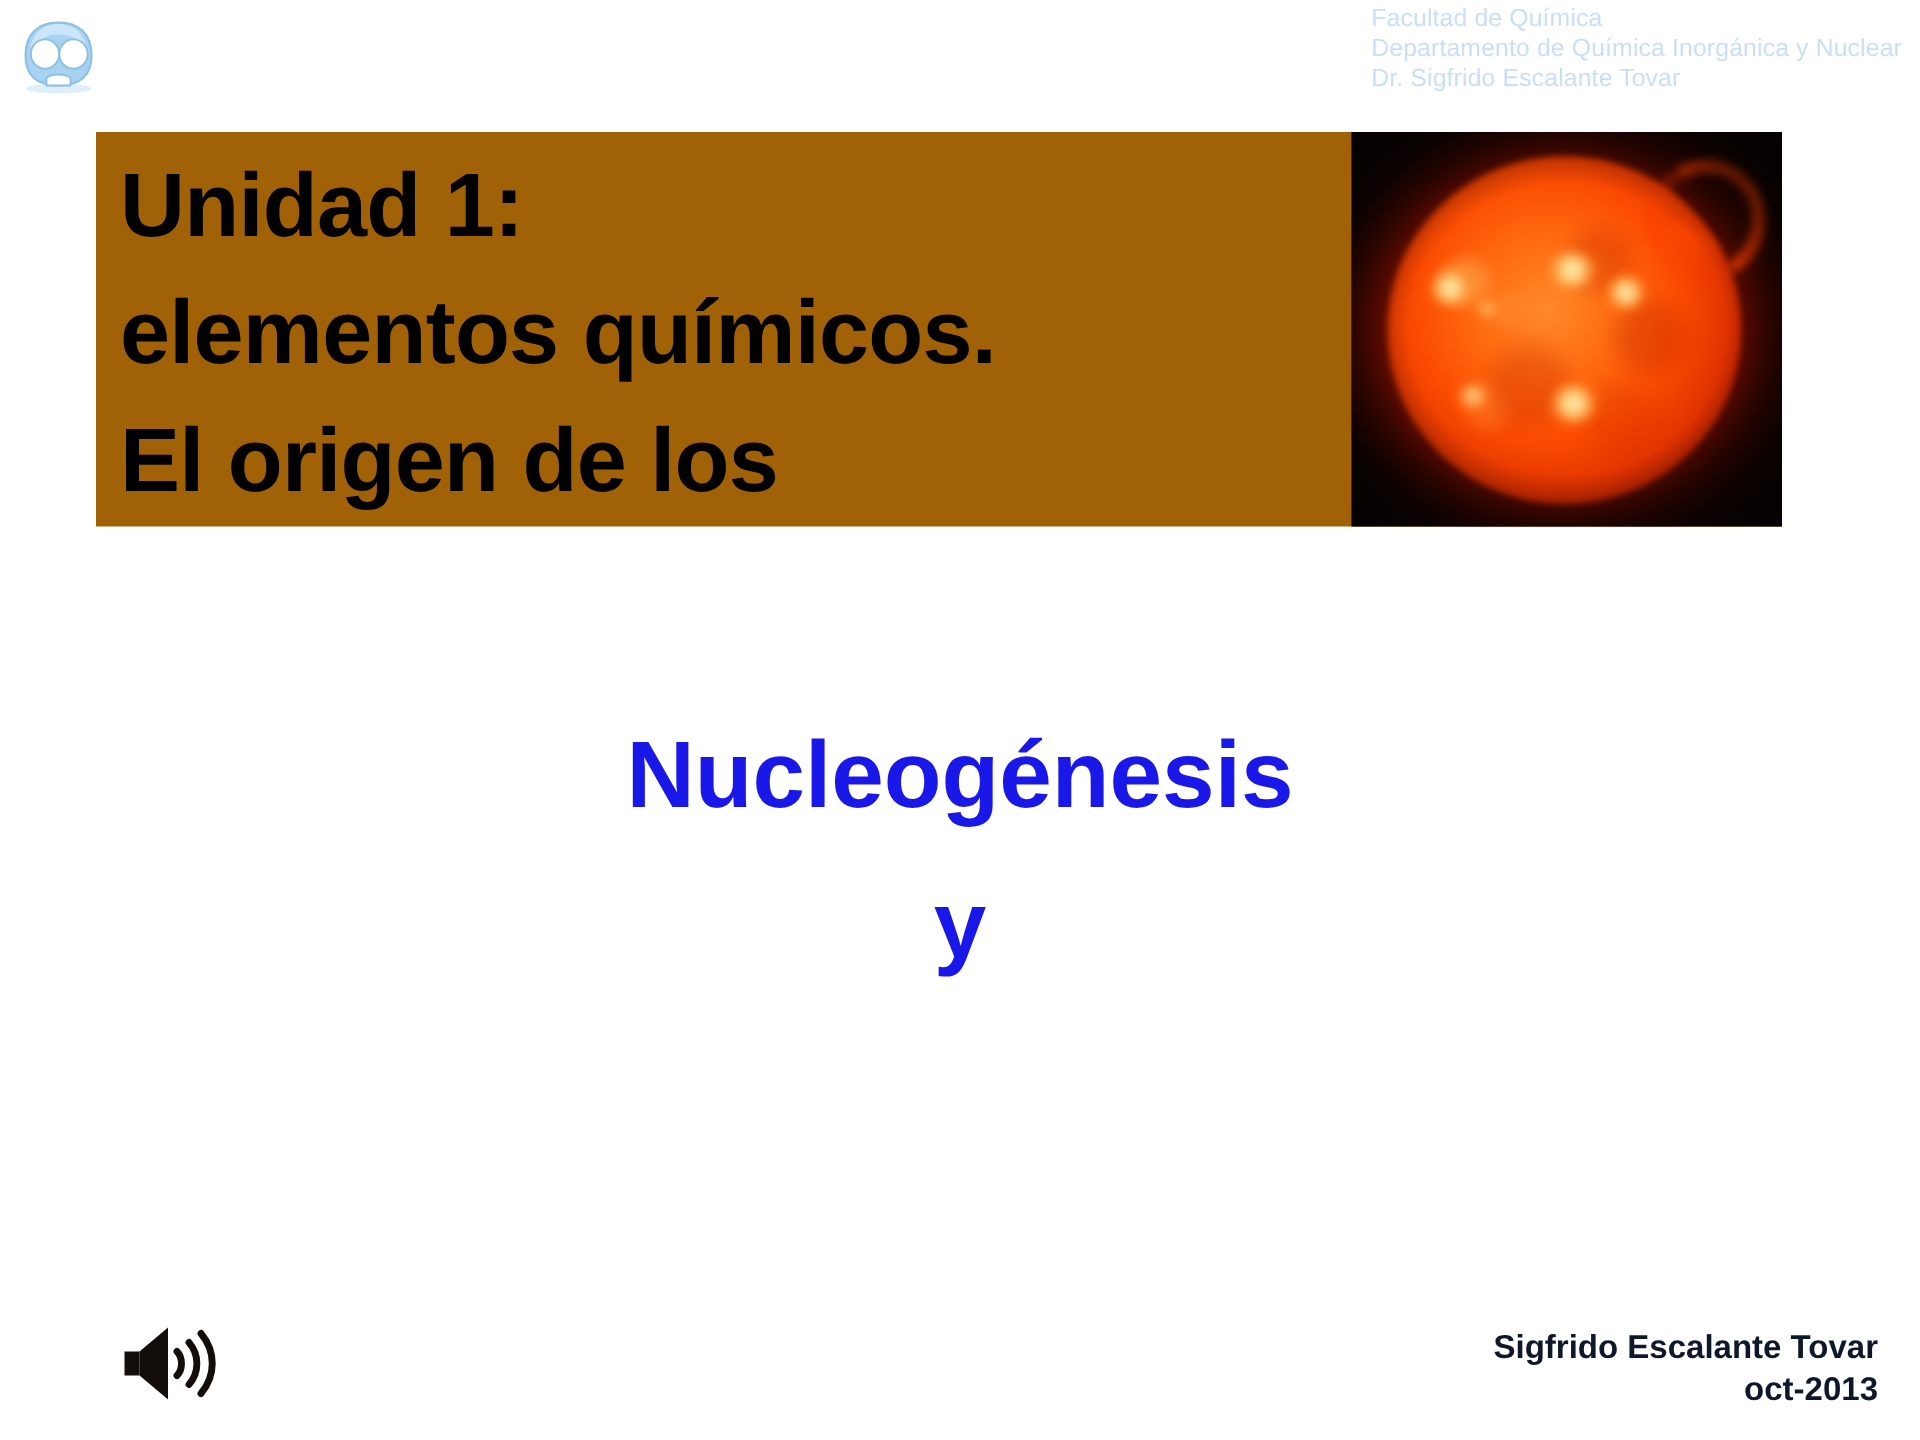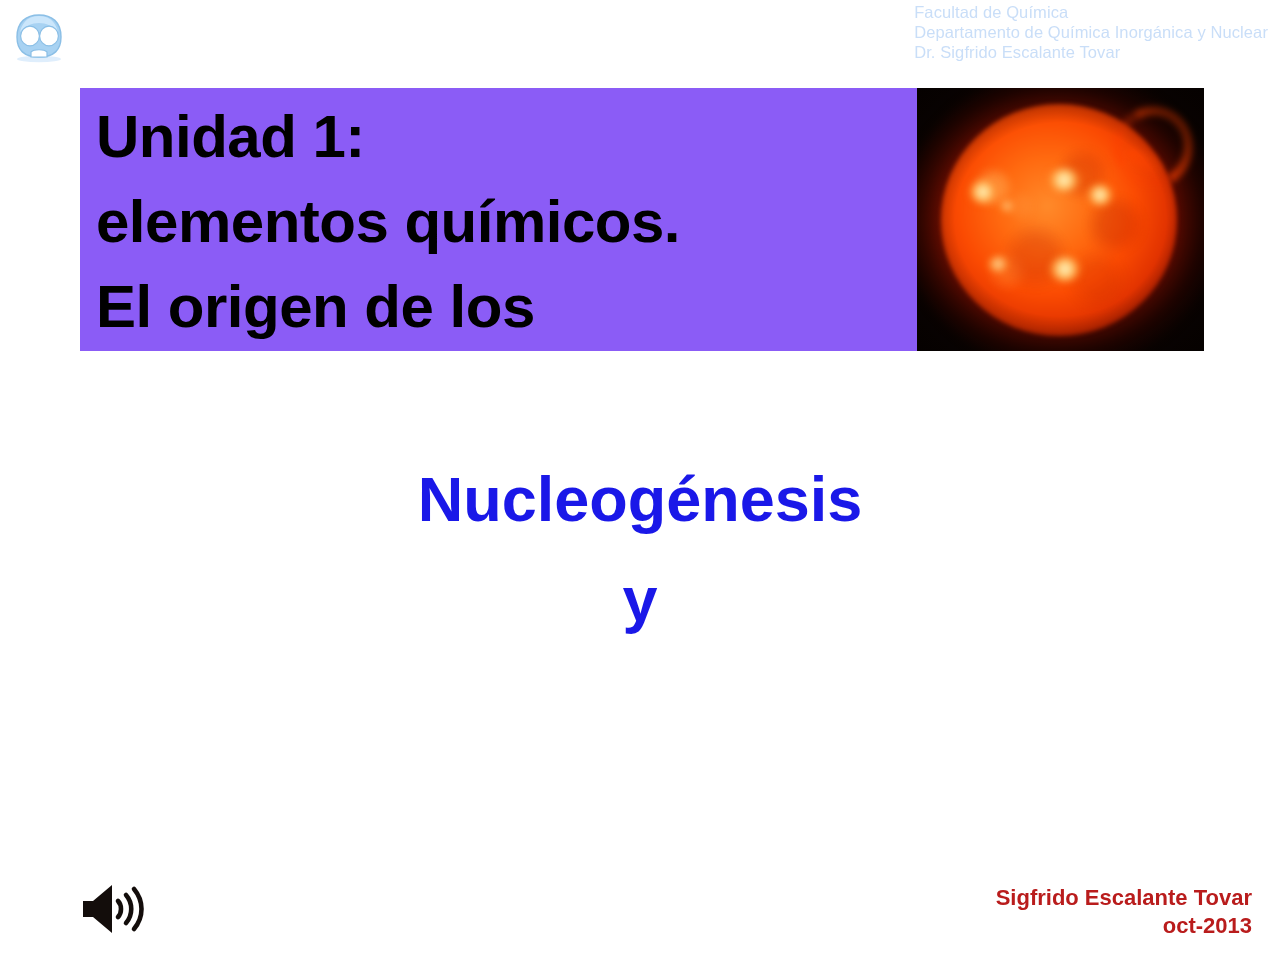--- a/index.html
+++ b/index.html
@@ -40,25 +40,25 @@
     font-size: 16.5px;
     line-height: 20px;
     letter-spacing: 0.1px;
     white-space: nowrap;
   }
   #header-text-block div { color: #c9def8; }
 
   
   #title-band {
     position: absolute;
-    left: 80px;
+    left: 64px;
     top: 88px;
     width: 1124px;
     height: 263px;
-    background: #8b5cf6;
+    background: #a16207;
   }
   #unit-title {
     position: absolute;
     left: 16px;
     top: 6px;
     width: 830px;
     color: #000000;
     font-family: "Liberation Sans", sans-serif;
     font-weight: bold;
     font-size: 60px;
@@ -147,21 +147,21 @@
   #sun-vignette {
     position: absolute; left: 0; top: 0; width: 287px; height: 263px;
     background: radial-gradient(ellipse at 50% 50%, rgba(0,0,0,0) 52%, rgba(5,1,0,0.55) 76%, rgba(5,1,0,0.95) 100%);
     pointer-events: none;
   }
 
   
   #subject-block {
     position: absolute;
     left: 0;
-    top: 449px;
+    top: 467px;
     width: 1280px;
     text-align: center;
     color: #1a18e8;
     font-family: "Liberation Sans", sans-serif;
     font-weight: bold;
     font-size: 63px;
     line-height: 100px;
   }
   #subject-block .sline { display: block; white-space: nowrap; }
 
@@ -171,21 +171,21 @@
     left: 80px;
     top: 881px;
     width: 66px;
     height: 56px;
   }
   #author-block {
     position: absolute;
     right: 28px;
     top: 884px;
     text-align: right;
-    color: #b91c1c;
+    color: #0f172a;
     font-family: "Liberation Sans", sans-serif;
     font-weight: bold;
     font-size: 22px;
     line-height: 28px;
     white-space: nowrap;
   }
 </style>
 </head>
 <body>
 

